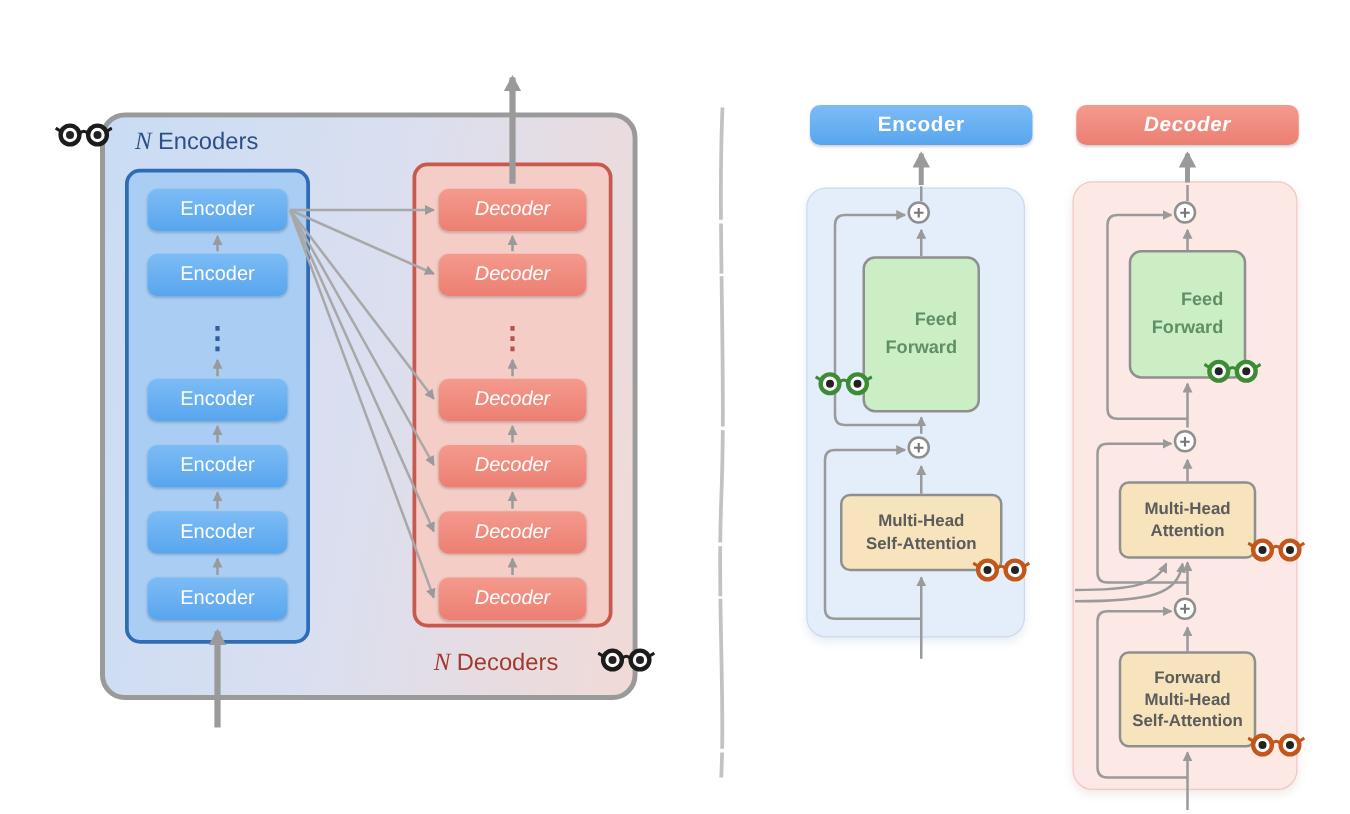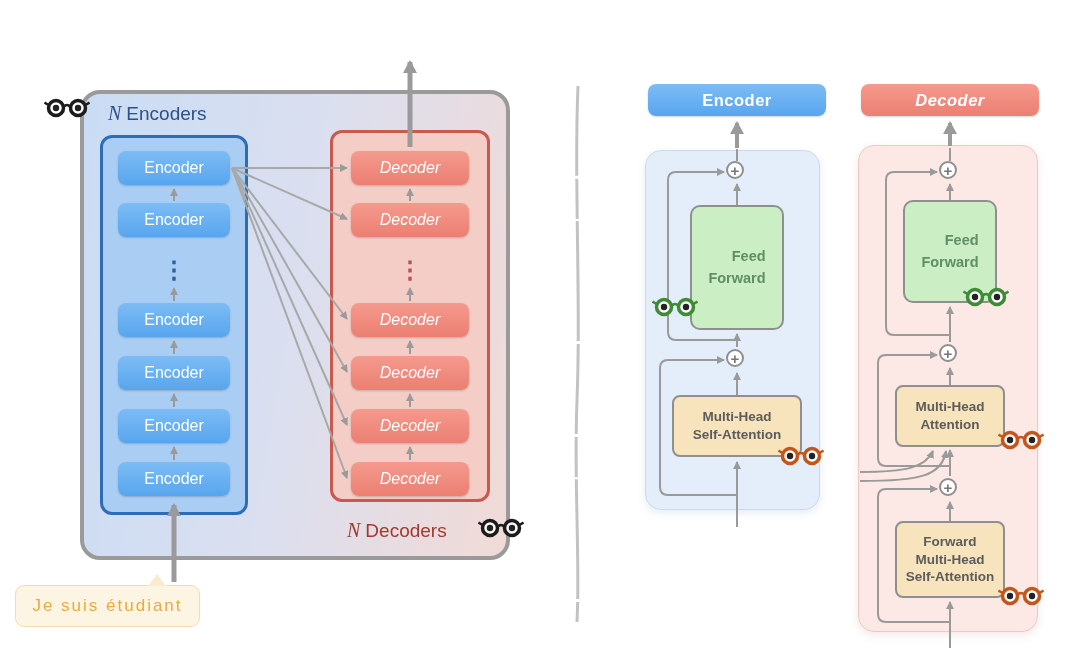--- a/index.html
+++ b/index.html
@@ -61,21 +61,20 @@
   .g-black{stroke:#1c1c1c;}
   .g-green{stroke:#3e8b35;}
   .g-orange{stroke:#c2561b;}
 </style>
 </head>
 <body>
 
 <div class="canvas">
 
 
-  <div class="abs bubble bubble-in flexc">Je suis étudiant</div>
 
   <div class="abs outer-box"></div>
   <div class="abs enc-container"></div>
   <div class="abs dec-container"></div>
 
   <div class="abs n-label n-enc" style="left:108px;top:102px;">
     <i>N</i><span>Encoders</span>
   </div>
   <div class="abs n-label n-dec" style="left:347px;top:519px;">
     <i>N</i><span>Decoders</span>

